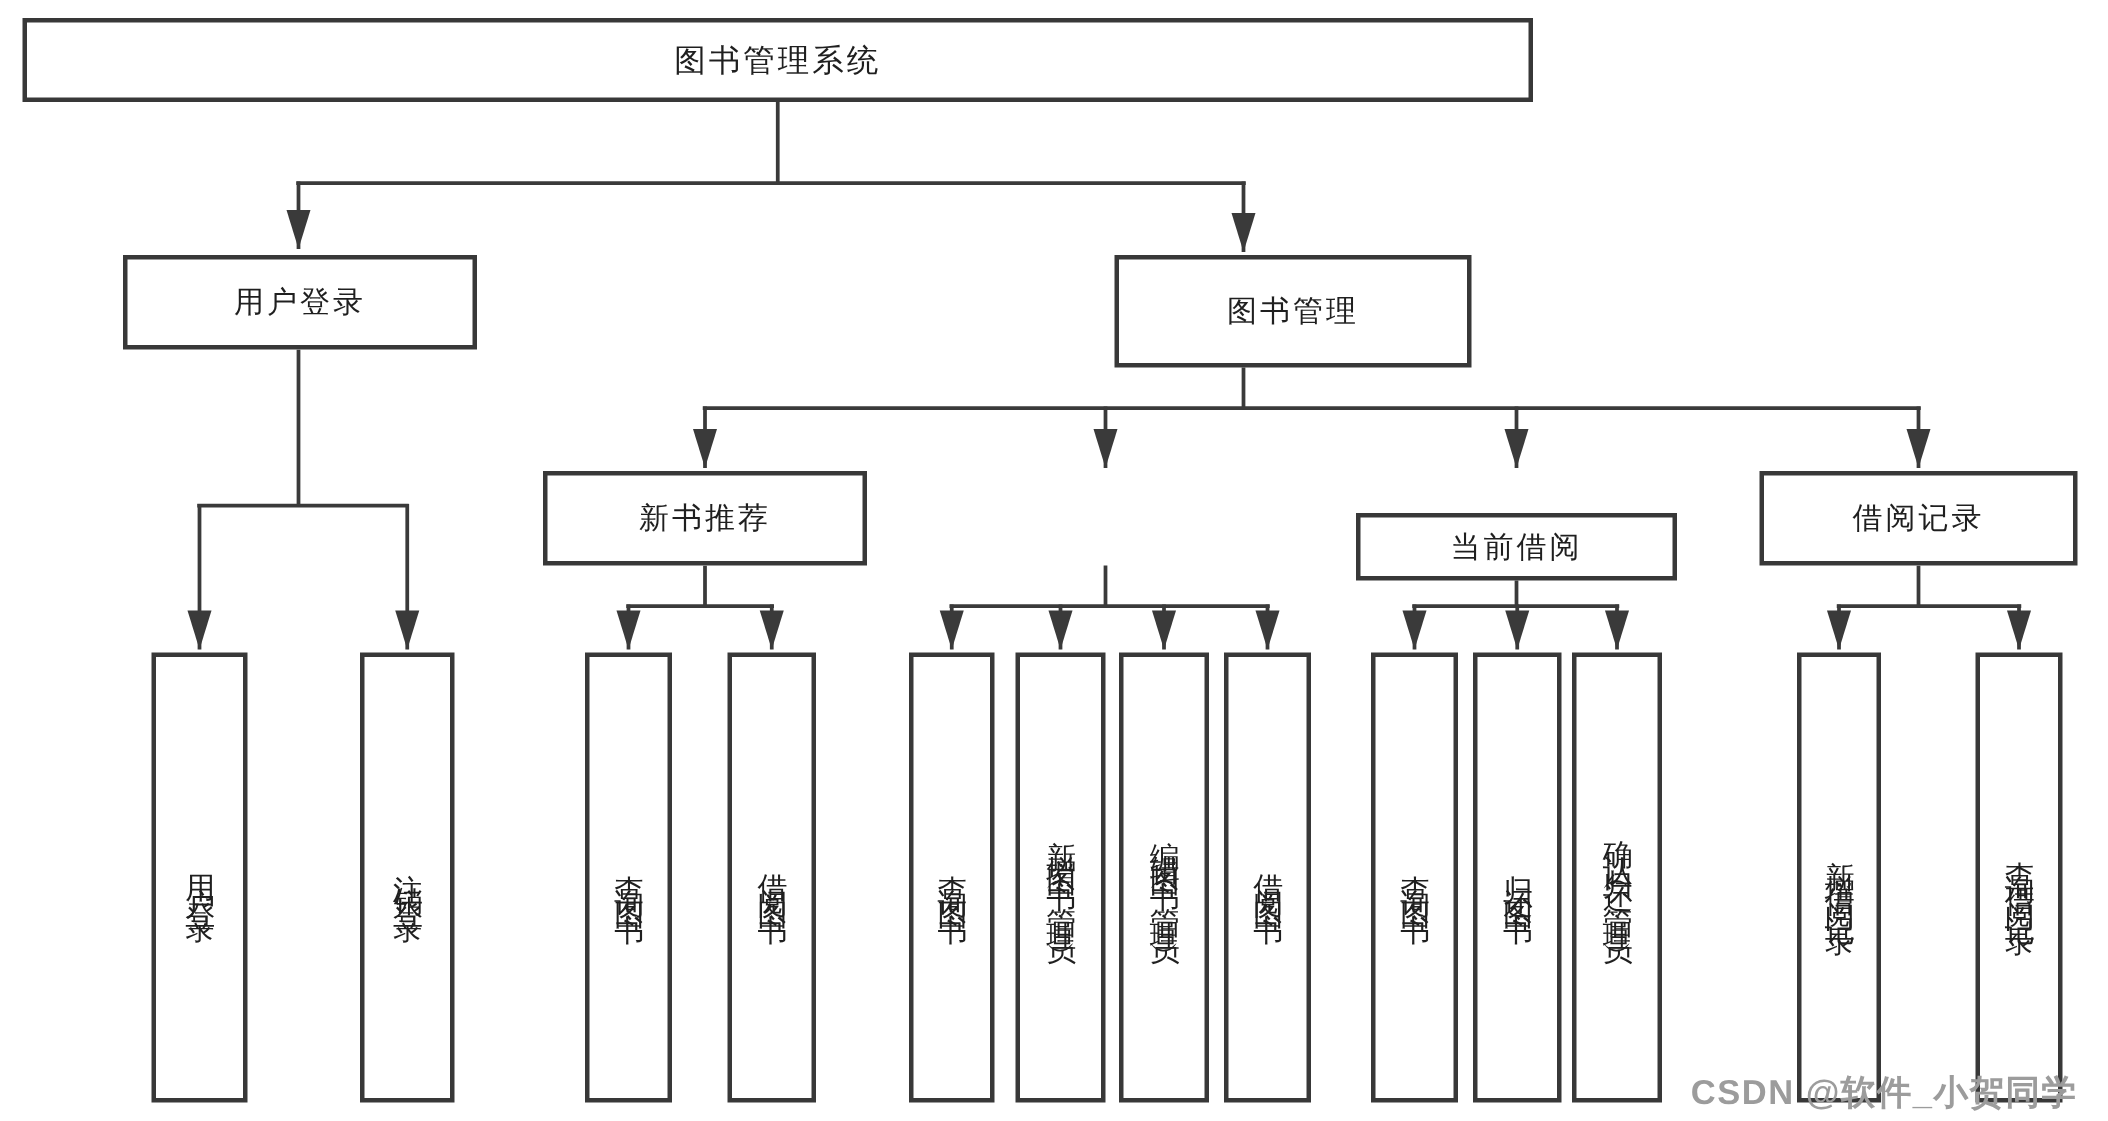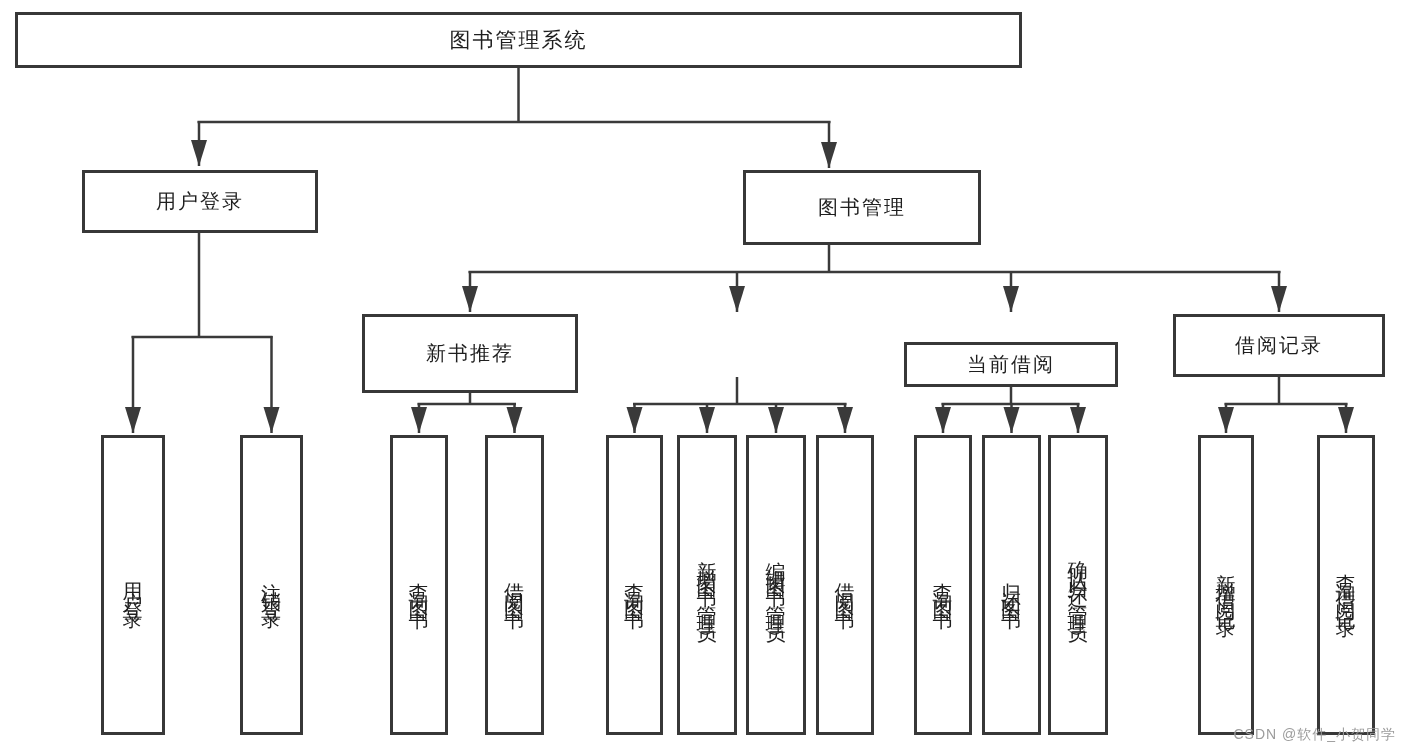--- a/index.html
+++ b/index.html
@@ -43,25 +43,26 @@
   .leaf span {
     writing-mode: vertical-rl;
     text-orientation: mixed;
     font-size: 20px;
     letter-spacing: 9px;
     line-height: 1.1;
     white-space: nowrap;
   }
   .watermark {
     position: absolute;
-    right: 9px;
+    right: 20px;
     bottom: 3px;
-    font-size: 14px;
+    font-size: 23px;
     color: #9c9c9c;
     letter-spacing: 1px;
+    font-weight: bold;
   }
 </style>
 </head>
 <body>
 
 <div class="stage">
 
   <svg class="connectors" viewBox="0 0 1405 747" xmlns="http://www.w3.org/2000/svg">
     <defs>
       <marker id="ah" markerUnits="userSpaceOnUse" markerWidth="30" markerHeight="18" viewBox="0 0 30 18" refX="28" refY="9" orient="auto">
@@ -116,21 +117,21 @@
     <span>图书管理系统</span>
   </div>
 
   <div class="node hnode" style="left:82px; top:170px; width:236px; height:63px;">
     <span>用户登录</span>
   </div>
   <div class="node hnode" style="left:710px; top:170px; width:238px; height:75px;margin-left:33px;">
     <span>图书管理</span>
   </div>
 
-  <div class="node hnode" style="left:362px; top:314px; width:216px; height:79px;">
+  <div class="node hnode" style="left:362px; top:314px; width:216px; height:63px;">
     <span>新书推荐</span>
   </div>
   <div class="node hnode" style="left:904px; top:314px; width:214px; height:45px;margin-top:28px;">
     <span>当前借阅</span>
   </div>
   <div class="node hnode" style="left:1173px; top:314px; width:212px; height:63px;font-family:Liberation Mono, monospace;">
     <span>借阅记录</span>
   </div>
 
   <div class="node leaf" style="left:101px; top:435px; width:64px; height:300px;">

